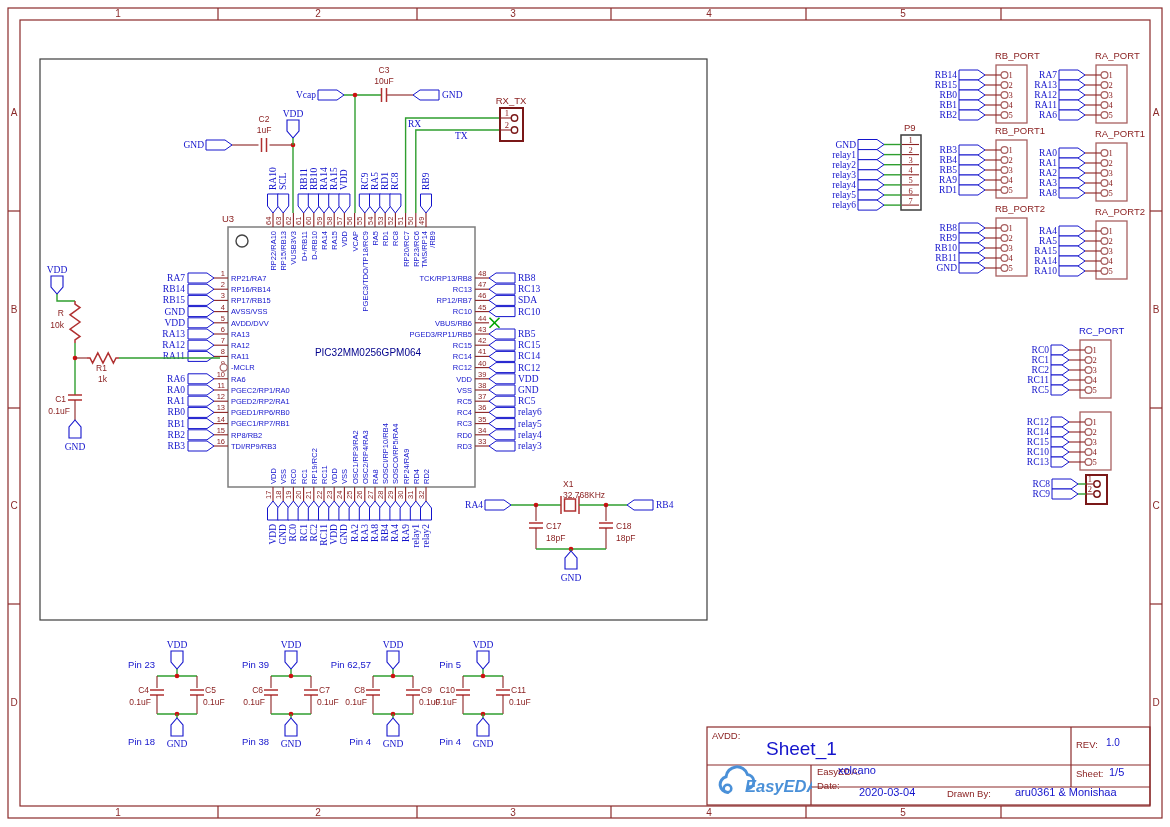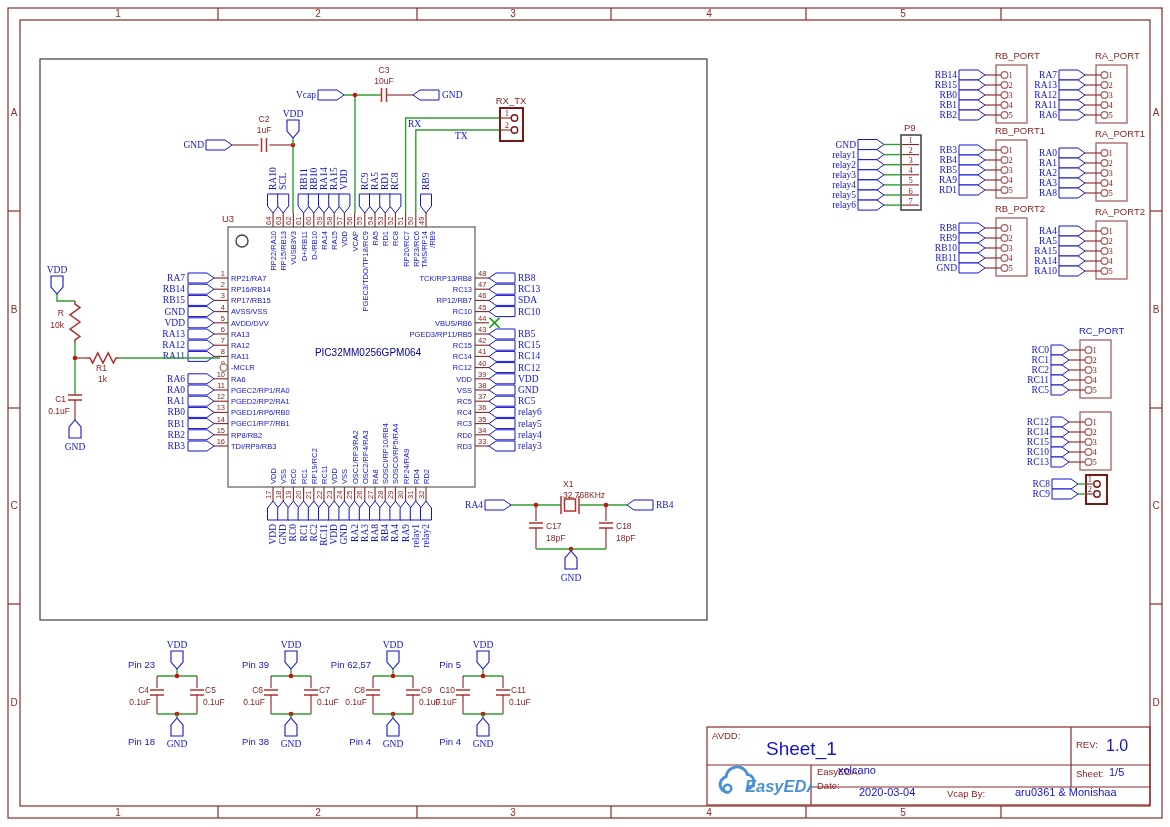--- a/index.html
+++ b/index.html
@@ -36,21 +36,21 @@
   .pcirc{stroke:var(--port_box,#a04848);stroke-width:1.2;fill:#fff}
   .pcirc.dark{stroke:var(--connector,#7a1818);stroke-width:1.4}
   .dot{fill:var(--junction,#cc1111)}
   .nc{stroke:#00a300;stroke-width:1.6}
 
   
   .tb span{position:absolute;white-space:nowrap}
   .tbl{font-size:9.5px;color:var(--symbol,#8b2222)}
   .tbv{font-size:11px;color:var(--net,#1414cc)}
   .tbv.big{font-size:19px}
-  .tbv.med{font-size:16px}
+  .tbv.med{font-size:10px}
   .logo{position:absolute}
   .logotext{font-style:italic;font-weight:bold;font-size:16.5px;fill:var(--logo,#4a90d8)}
 </style>
 </head>
 <body>
 
 <div id="stage">
   <svg id="schematic" width="1170" height="827" viewBox="0 0 1170 827">
       <g>
         <rect x="8" y="8" width="1154" height="810" class="fr"></rect>
@@ -913,21 +913,21 @@
     <span class="tbl" style="left:712px;top:730px">AVDD:</span>
     <span class="tbv big" style="left:766px;top:738px">Sheet_1</span>
     <span class="tbl" style="left:1076px;top:739px">REV:</span>
     <span class="tbv med" style="left:1106px;top:737px">1.0</span>
     <span class="tbl" style="left:817px;top:766px">EasyEDA:</span>
     <span class="tbv" style="left:838px;top:764px">xolcano</span>
     <span class="tbl" style="left:1076px;top:768px">Sheet:</span>
     <span class="tbv" style="left:1109px;top:766px">1/5</span>
     <span class="tbl" style="left:817px;top:780px">Date:</span>
     <span class="tbv" style="left:859px;top:786px">2020-03-04</span>
-    <span class="tbl" style="left:947px;top:788px">Vcap By:</span>
+    <span class="tbl" style="left:947px;top:788px">Drawn By:</span>
     <span class="tbv" style="left:1015px;top:786px">aru0361 &amp; Monishaa</span>
     <div class="logo" style="left:712px;top:765px">
       <svg width="100" height="37">
         <path d="M16 27.5a8 8 0 0 1-2-15.7 11 11 0 0 1 21.4-2.4 7.3 7.3 0 0 1 .6 14.4" fill="none" stroke="#4a90d8" stroke-width="3" stroke-linecap="round"></path>
         <circle cx="15.5" cy="23.5" r="3.8" fill="none" stroke="#4a90d8" stroke-width="2.6"></circle>
         <text x="33" y="27" class="logotext">EasyEDA</text>
       </svg>
     </div>
   </div>
 </div>

